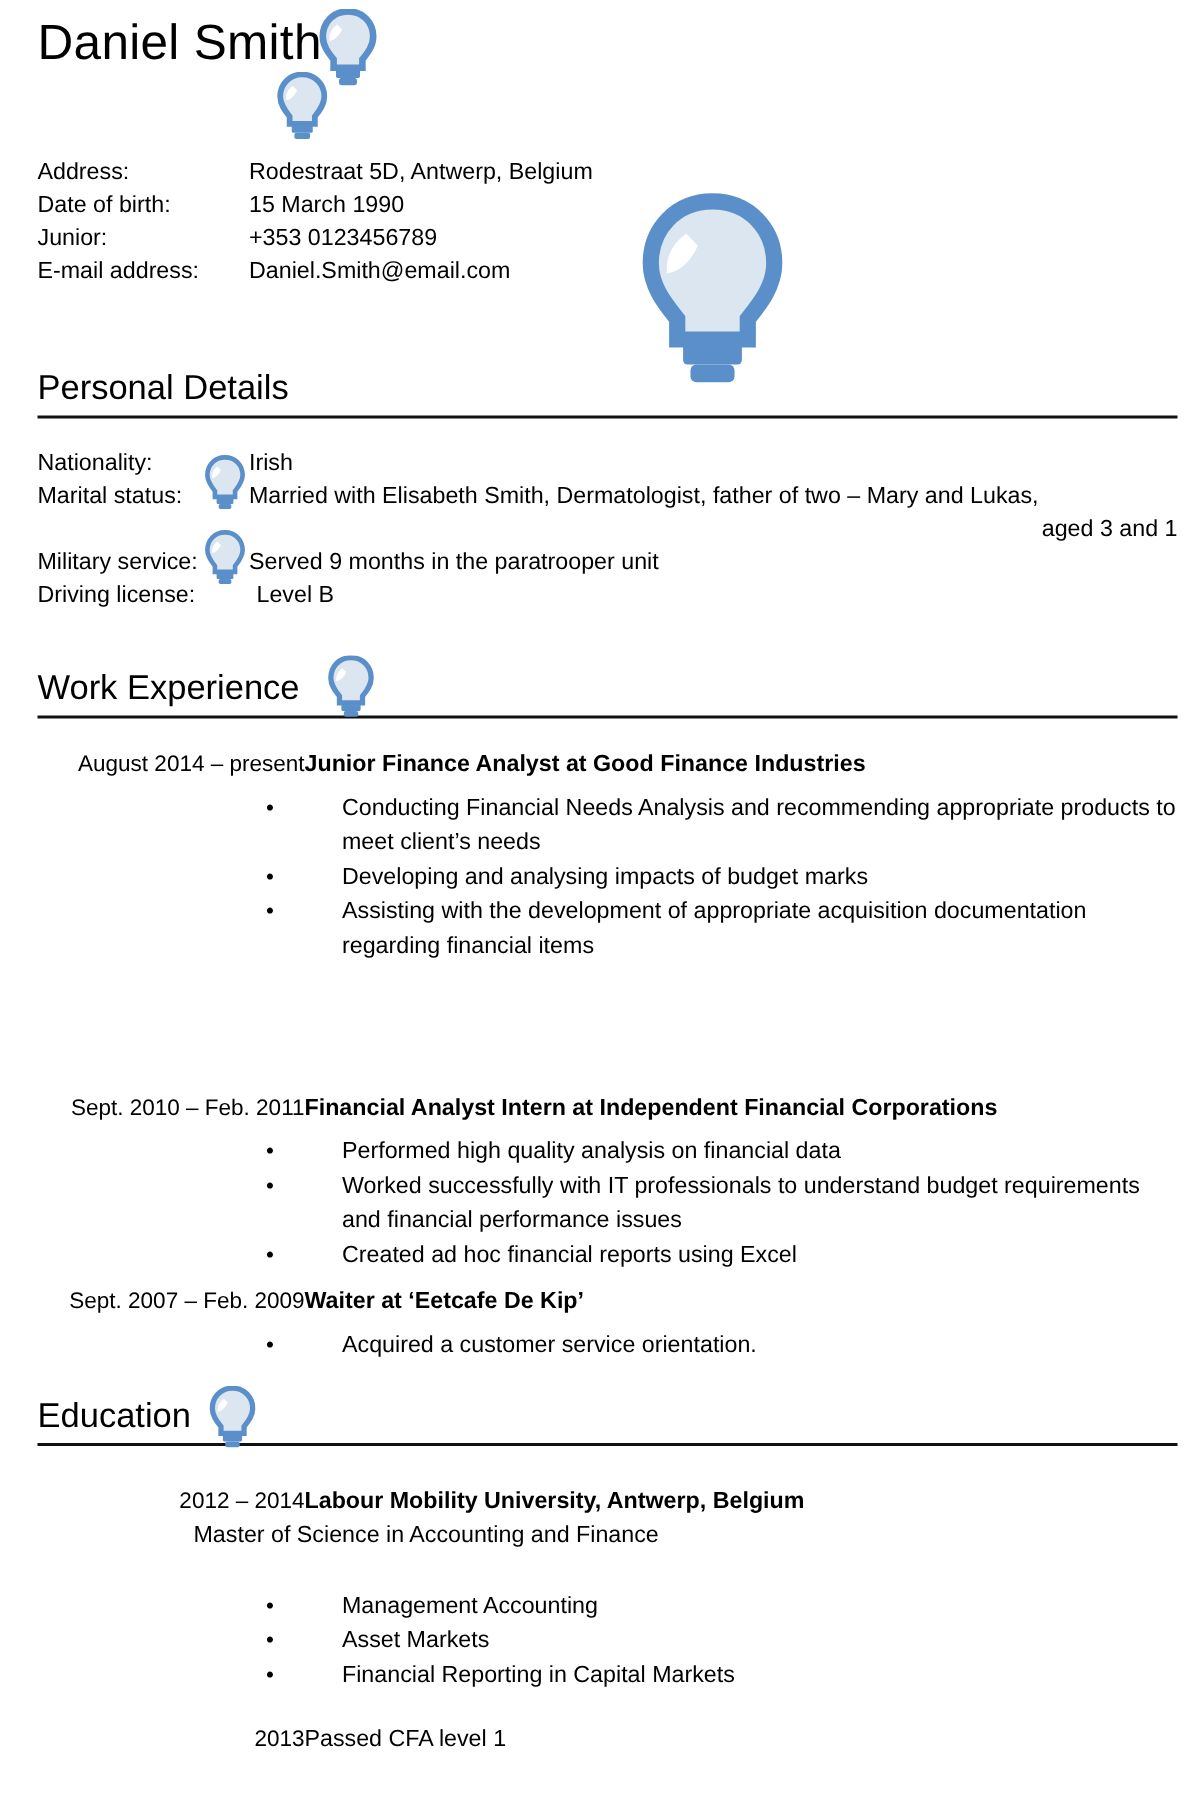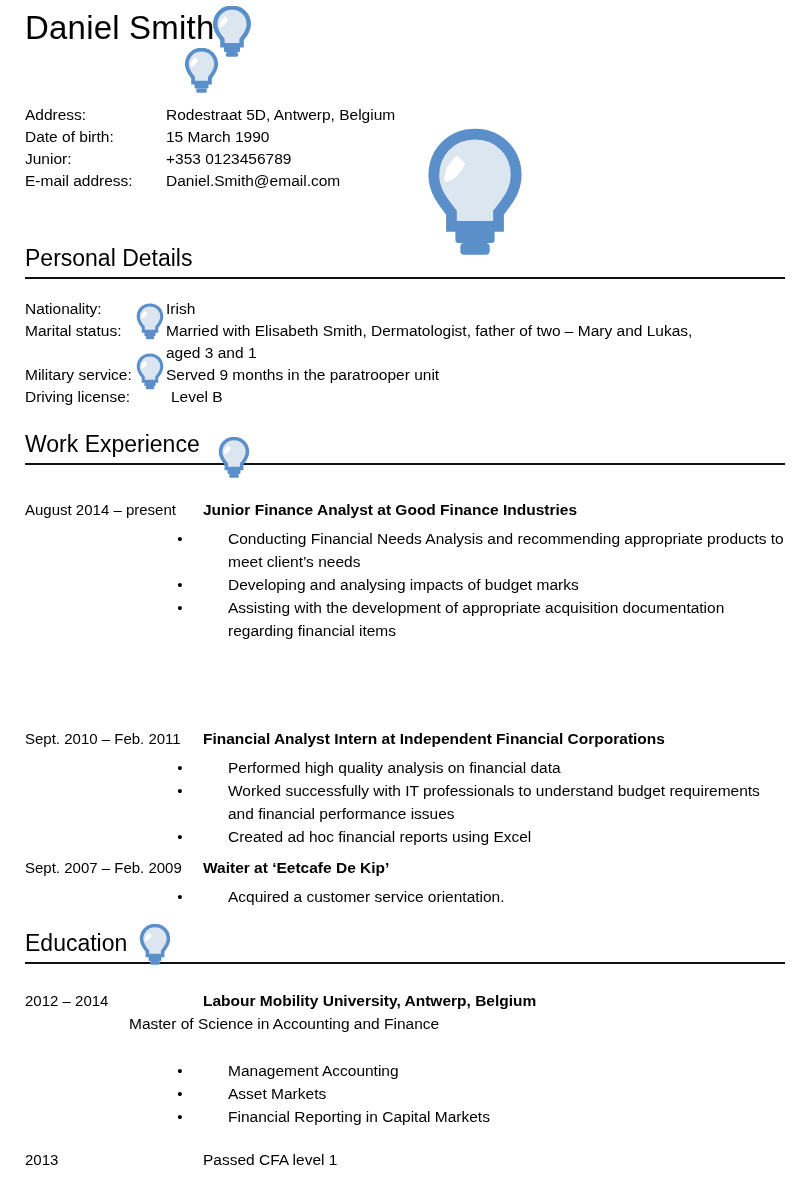--- a/index.html
+++ b/index.html
@@ -100,39 +100,41 @@
   .detail-label {
     width: 141px;
     flex: 0 0 141px;
     white-space: nowrap;
   }
   .detail-value {
     flex: 1;
   }
   .detail-value .cont {
     display: block;
+    text-align: right;
   }
 
   
   .entry {
     position: absolute;
     left: 25px;
     width: 760px;
     font-size: 15.5px;
   }
   .entry-head {
     display: flex;
     align-items: flex-start;
     line-height: 23px;
   }
   .entry-date {
     width: 178px;
     flex: 0 0 178px;
     white-space: nowrap;
     font-size: 15px;
+    text-align: right;
   }
   .entry-title {
     font-weight: bold;
     font-size: 15.5px;
   }
   .entry-sub {
     margin-left: 104px;
     line-height: 23px;
   }
   ul.bullets {
@@ -255,21 +257,21 @@
   </div>
   <div class="bulb" style="left:136px; top:353px; width:28px; height:38px;">
     <svg viewBox="0 0 100 130" xmlns="http://www.w3.org/2000/svg" aria-hidden="true">
       <path d="M50 4 C25 4 8 23 8 46 C8 62 18 74 26 84 L26 98 L74 98 L74 84 C82 74 92 62 92 46 C92 23 75 4 50 4 Z" fill="#dce6f1" stroke="#5b8fc9" stroke-width="11"></path>
       <path d="M32 26 C22 33 18 43 19 53 C28 52 36 44 40 34 Z" fill="#ffffff"></path>
       <rect x="30" y="99" width="40" height="16" rx="3" fill="#5b8fc9"></rect>
       <rect x="35" y="115" width="30" height="12" rx="4" fill="#5b8fc9"></rect>
     </svg>
   </div>
 
-  <div class="section-head" style="top:429px;">
+  <div class="section-head" style="top:443px;">
     <div class="section-title">Work Experience</div>
     <div class="section-rule" style="top:34px;"></div>
   </div>
   <div class="bulb" style="left:218px; top:437px; width:32px; height:42px;">
     <svg viewBox="0 0 100 130" xmlns="http://www.w3.org/2000/svg" aria-hidden="true">
       <path d="M50 4 C25 4 8 23 8 46 C8 62 18 74 26 84 L26 98 L74 98 L74 84 C82 74 92 62 92 46 C92 23 75 4 50 4 Z" fill="#dce6f1" stroke="#5b8fc9" stroke-width="11"></path>
       <path d="M32 26 C22 33 18 43 19 53 C28 52 36 44 40 34 Z" fill="#ffffff"></path>
       <rect x="30" y="99" width="40" height="16" rx="3" fill="#5b8fc9"></rect>
       <rect x="35" y="115" width="30" height="12" rx="4" fill="#5b8fc9"></rect>
     </svg>

